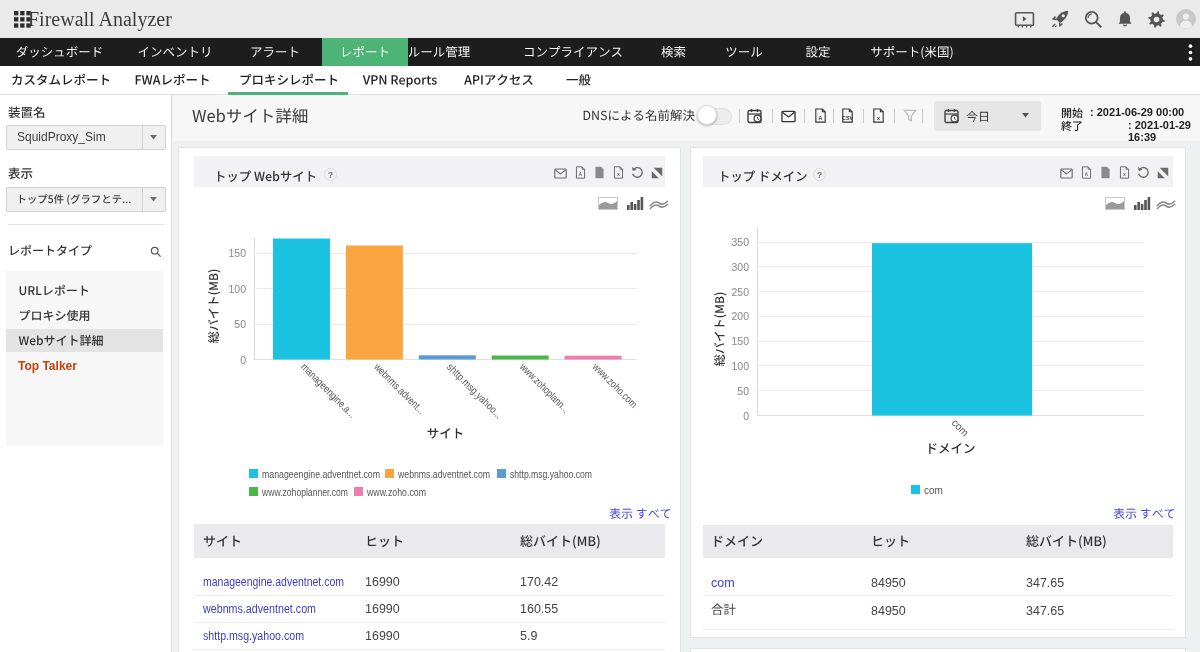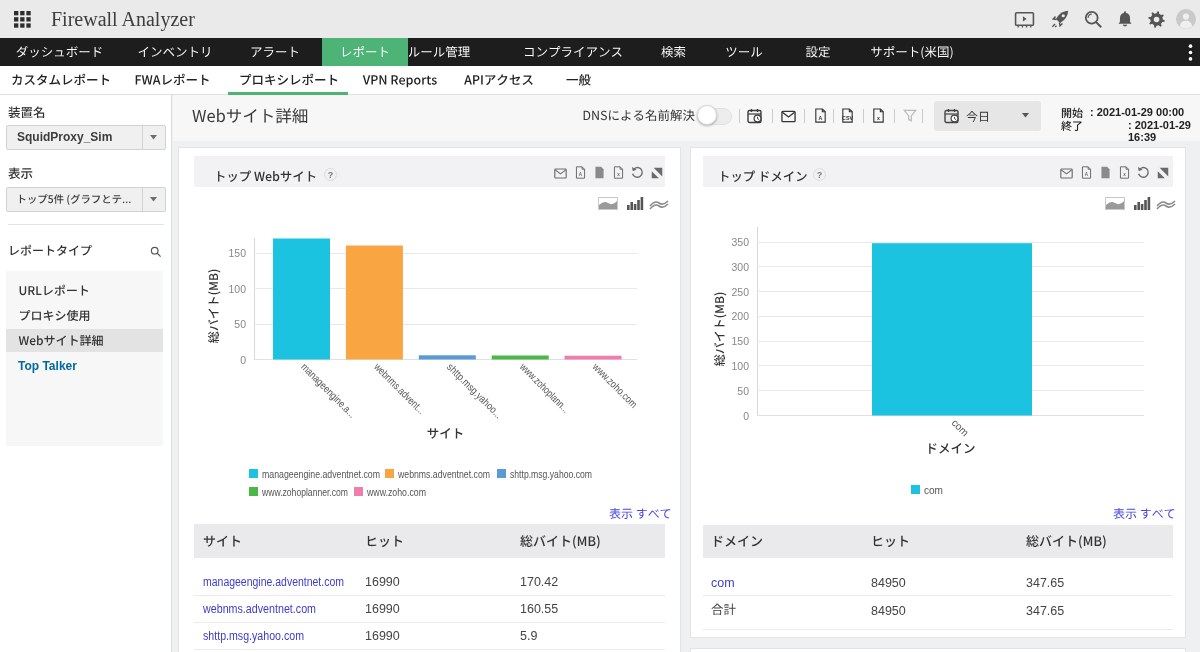--- a/index.html
+++ b/index.html
@@ -133,21 +133,21 @@
     <rect x="0" y="0" width="4.2" height="4.2" fill="#2e2e2e"></rect>
     <rect x="6" y="0" width="4.2" height="4.2" fill="#2e2e2e"></rect>
     <rect x="12" y="0" width="4.2" height="4.2" fill="#2e2e2e"></rect>
     <rect x="0" y="6" width="4.2" height="4.2" fill="#2e2e2e"></rect>
     <rect x="6" y="6" width="4.2" height="4.2" fill="#2e2e2e"></rect>
     <rect x="12" y="6" width="4.2" height="4.2" fill="#2e2e2e"></rect>
     <rect x="0" y="12" width="4.2" height="4.2" fill="#2e2e2e"></rect>
     <rect x="6" y="12" width="4.2" height="4.2" fill="#2e2e2e"></rect>
     <rect x="12" y="12" width="4.2" height="4.2" fill="#2e2e2e"></rect>
   </svg>
-<div class="abs" style="left:51px;top:8px;font-family:'Liberation Serif',serif;font-size:20px;color:#3d3d3d">Firewall Analyzer</div>
+<div class="abs" style="left:28px;top:8px;font-family:'Liberation Serif',serif;font-size:20px;color:#3d3d3d">Firewall Analyzer</div>
 <svg style="position:absolute;left:1014px;top:10px" width="21" height="19" viewBox="0 0 20 17">
     <rect x="1.5" y="2" width="17" height="12" rx="1" fill="none" stroke="#555" stroke-width="1.5"></rect>
     <path d="M8.5 5.5 L12 8 L8.5 10.5 Z" fill="#555"></path>
     <path d="M4 14 L4 16 M8 14 L8 16 M12 14 L12 16 M16 14 L16 16" stroke="#555" stroke-width="1.3"></path>
   </svg>
 <svg style="position:absolute;left:1051px;top:10px" width="18" height="18" viewBox="0 0 16 16">
     <path d="M15.3 0.7 Q9.6 1.2 6.4 5.2 L4.4 7.9 L8.1 11.6 L10.8 9.6 Q14.8 6.4 15.3 0.7 Z" fill="#555"></path>
     <circle cx="10.9" cy="5.1" r="1.4" fill="#eaeaea"></circle>
     <path d="M4.9 8.5 L2 8 L4 5.8 M7.5 11.1 L8 14 L10.2 12" fill="none" stroke="#555" stroke-width="1.3"></path>
     <path d="M3.6 12.4 L1.2 14.8 M4.9 13.9 L3.7 15.1" stroke="#555" stroke-width="1.2"></path>
@@ -336,21 +336,21 @@
 <div class="abs" style="left:228px;top:92px;width:120px;height:3px;background:#4db377"></div>
 <div class="abs" style="left:0;top:95px;width:172px;height:557px;background:#fff;border-right:1px solid #ddd"></div>
 <svg class="tp">
     <g transform="translate(8.0,117.0) scale(0.01250,-0.01250)" fill="#333">
       <use href="#g65" x="0"></use>
       <use href="#g66" x="1000"></use>
       <use href="#g67" x="2000"></use>
     </g>
   </svg>
 <div class="abs" style="left:6px;top:125px;width:160px;height:25px;background:#f0f0f0;border:1px solid #d2d2d2;border-radius:2px"></div>
-<div class="abs" style="left:17px;top:130px;font-size:12px;font-weight:bold;color:#3c3c3c">SquidProxy_Sim</div>
+<div class="abs" style="left:17px;top:130px;font-size:12px;font-weight:normal;color:#3c3c3c">SquidProxy_Sim</div>
 <div class="abs" style="left:142px;top:126px;width:1px;height:23px;background:#d2d2d2"></div>
 <svg style="position:absolute;left:150px;top:135px" width="7" height="5" viewBox="0 0 7 5">
     <path d="M0 0 L7 0 L3.5 4.5 Z" fill="#6e6e6e"></path>
   </svg>
 <svg class="tp">
     <g transform="translate(8.0,178.0) scale(0.01250,-0.01250)" fill="#333">
       <use href="#g68" x="0"></use>
       <use href="#g69" x="1000"></use>
     </g>
   </svg>
@@ -421,21 +421,21 @@
       <use href="#g42" x="0"></use>
       <use href="#g53" x="894"></use>
       <use href="#g85" x="1460"></use>
       <use href="#g86" x="2089"></use>
       <use href="#g80" x="3089"></use>
       <use href="#g40" x="4089"></use>
       <use href="#g87" x="5089"></use>
       <use href="#g88" x="6089"></use>
     </g>
   </svg>
-<div class="abs" style="left:18px;top:359px;font-size:12px;font-weight:bold;color:#0369a1">Top Talker</div>
+<div class="abs" style="left:18px;top:359px;font-size:12px;font-weight:bold;color:#c2410c">Top Talker</div>
 <div class="abs" style="left:173px;top:95px;width:1027px;height:46px;background:#f7f7f8"></div>
 <svg class="tp">
     <g transform="translate(192.0,122.0) scale(0.01650,-0.01650)" fill="#3a3a3a">
       <use href="#g89" x="0"></use>
       <use href="#g90" x="878"></use>
       <use href="#g91" x="1432"></use>
       <use href="#g28" x="2050"></use>
       <use href="#g8" x="3050"></use>
       <use href="#g11" x="4050"></use>
       <use href="#g92" x="5050"></use>
@@ -516,21 +516,21 @@
       <use href="#g106" x="0"></use>
       <use href="#g107" x="1000"></use>
     </g>
   </svg>
 <svg class="tp">
     <g transform="translate(1061.0,130.0) scale(0.01100,-0.01100)" fill="#222">
       <use href="#g108" x="0"></use>
       <use href="#g109" x="1000"></use>
     </g>
   </svg>
-<div class="abs" style="left:1090px;top:106px;font-size:11px;font-weight:bold;color:#222">: 2021-01-29 00:00</div>
+<div class="abs" style="left:1090px;top:106px;font-size:11px;font-weight:bold;color:#222">: 2021-06-29 00:00</div>
 <div class="abs" style="left:1128px;top:119px;font-size:11px;font-weight:bold;color:#222">: 2021-01-29 16:39</div>
 <div class="abs" style="left:178px;top:147px;width:503px;height:515px;background:#fff;border:1px solid #e3e3e3"></div>
 <div class="abs" style="left:194px;top:156px;width:471px;height:31px;background:#f2f2f5"></div>
 <svg class="tp">
     <g transform="translate(214.0,181.0) scale(0.01240,-0.01240)" fill="#333">
       <use href="#g40" x="0"></use>
       <use href="#g70" x="1000"></use>
       <use href="#g44" x="2000"></use>
       <use href="#g42" x="3225"></use>
       <use href="#g53" x="4119"></use>

